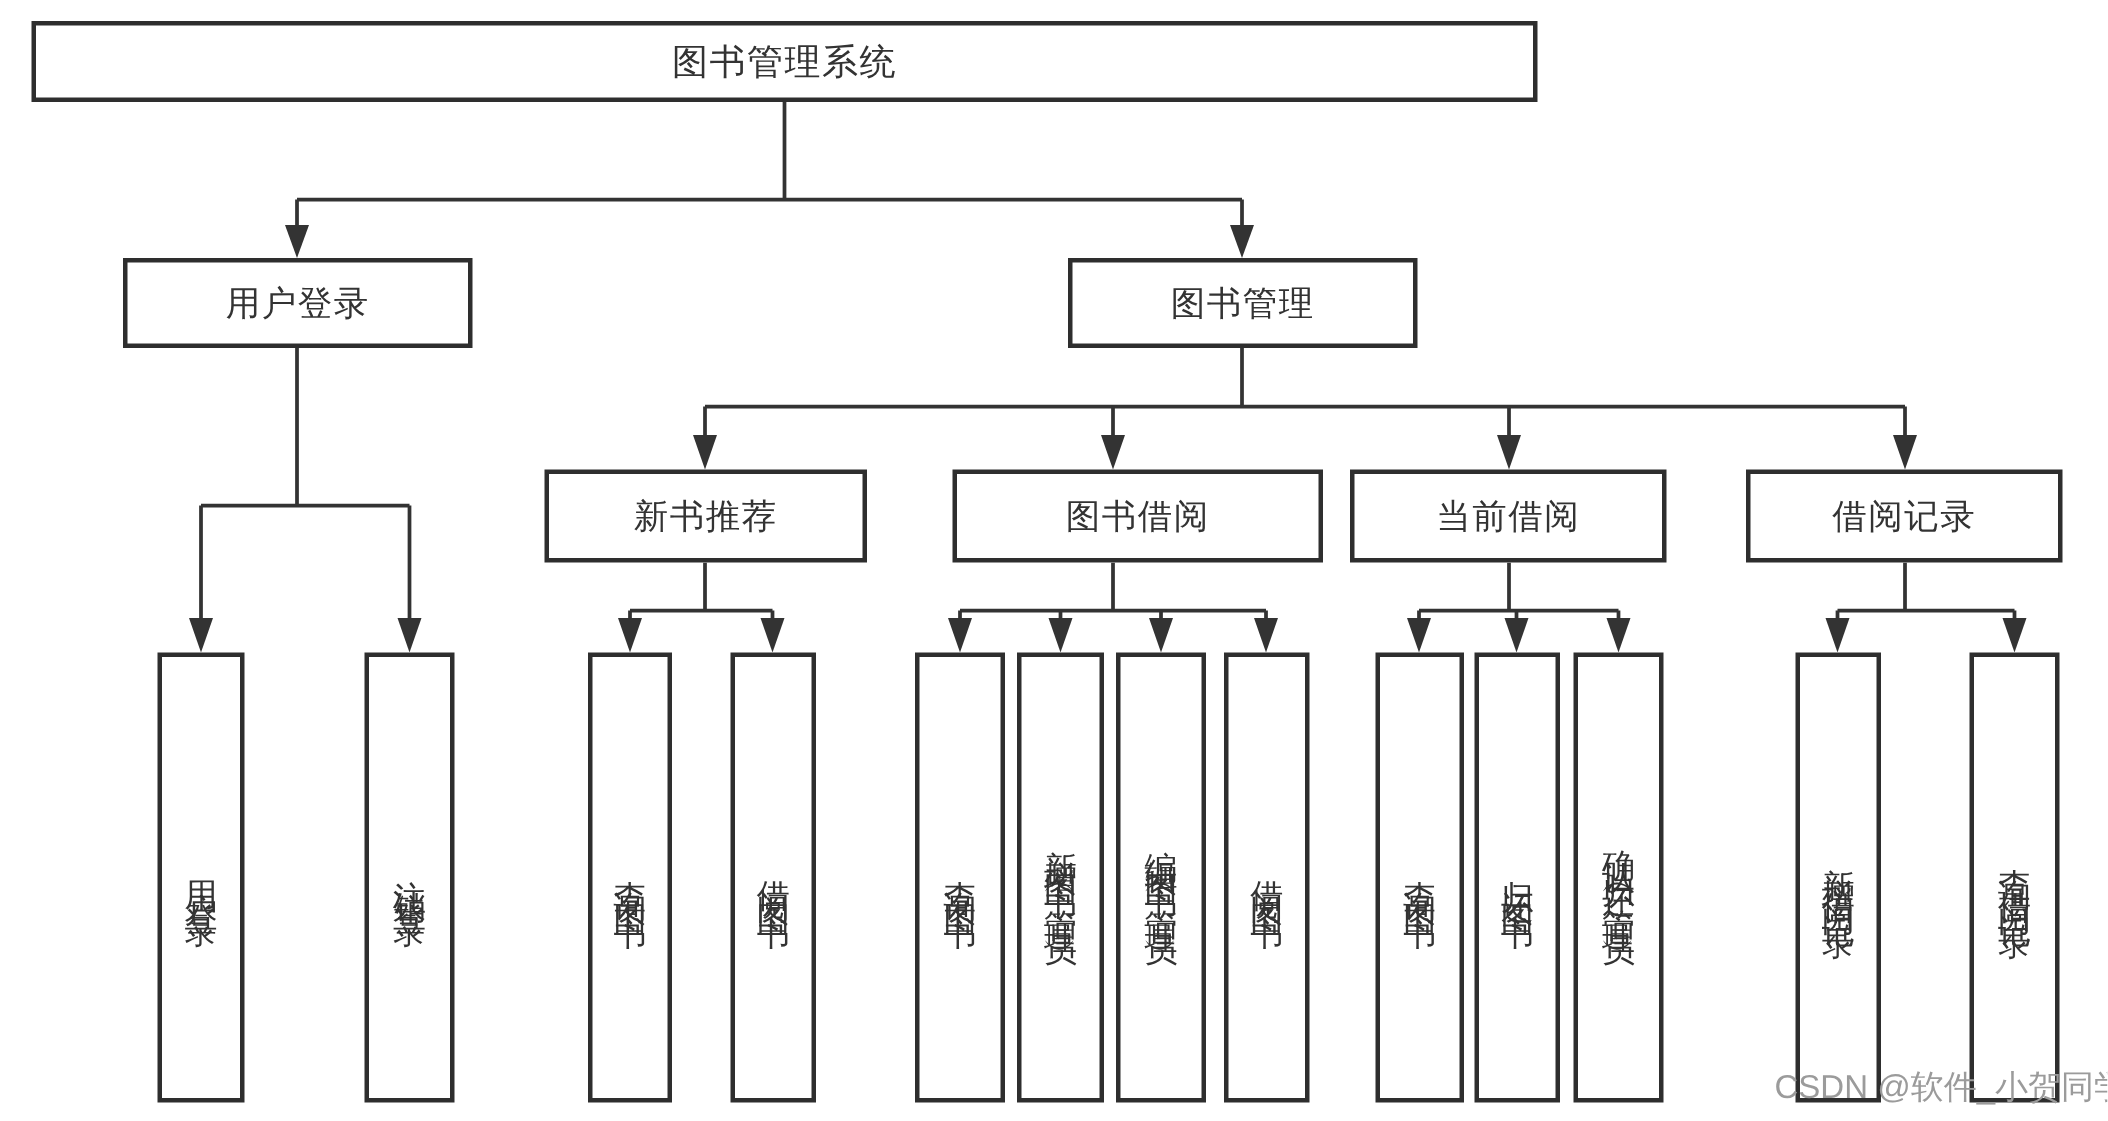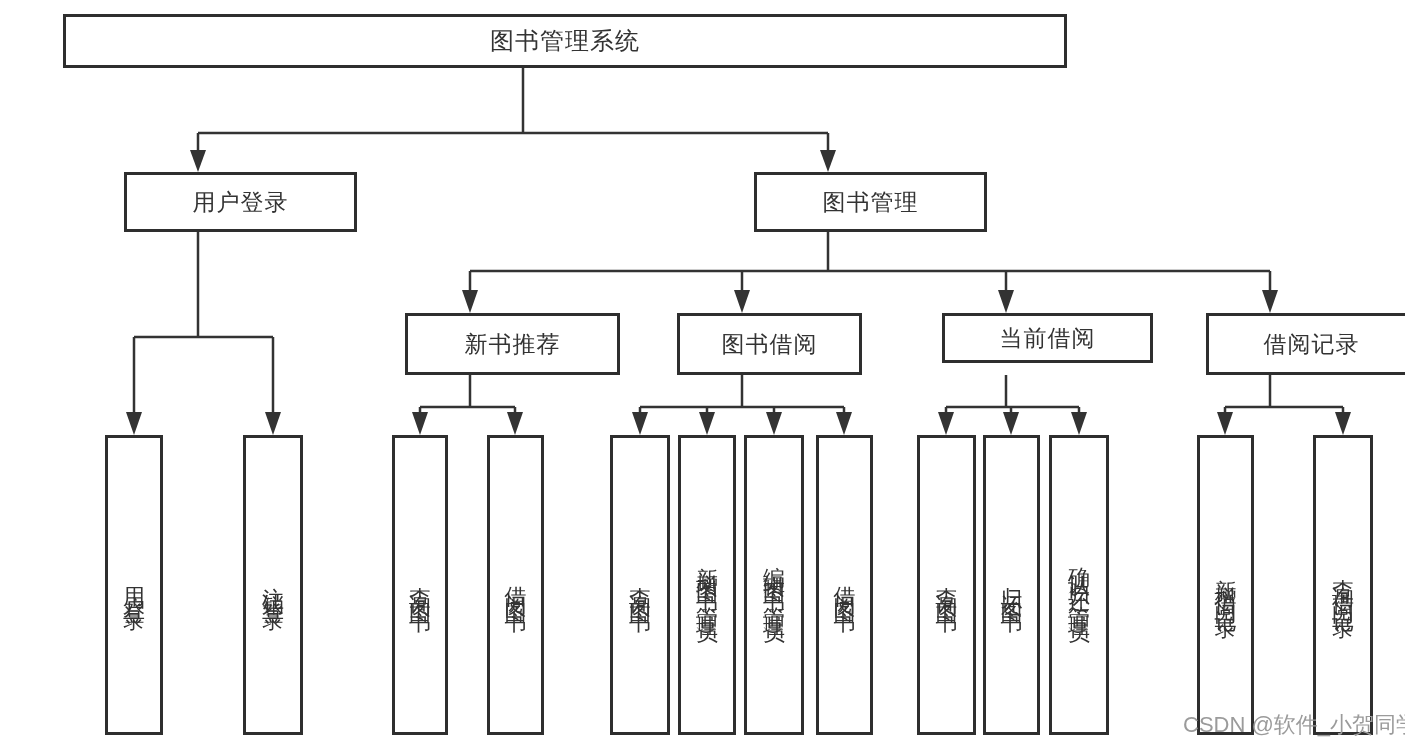--- a/index.html
+++ b/index.html
@@ -23,21 +23,21 @@
     box-sizing: border-box;
     background: #ffffff;
     border: 3px solid #2e2e2e;
     color: #333333;
     display: flex;
     align-items: center;
     justify-content: center;
     text-align: center;
     z-index: 2;
   }
-  .h-node { font-size: 23px; letter-spacing: 1px; margin-left: 42px; }
+  .h-node { font-size: 23px; letter-spacing: 1px; }
   .root-node { font-size: 24px; }
   .v-node span {
     writing-mode: vertical-rl;
     text-orientation: mixed;
     font-size: 22px;
     line-height: 1;
     letter-spacing: 8px;
   }
   .watermark {
     position: absolute;
@@ -136,24 +136,24 @@
   <div class="node h-node" style="left:82px; top:172px; width:233px; height:60px;">
     <span>用户登录</span>
   </div>
   <div class="node h-node" style="left:363px; top:313px; width:215px; height:62px;">
     <span>新书推荐</span>
   </div>
 
   <div class="node h-node" style="left:712px; top:172px; width:233px; height:60px;">
     <span>图书管理</span>
   </div>
-  <div class="node h-node" style="left:635px; top:313px; width:185px; height:62px;">
+  <div class="node h-node" style="left:635px; top:313px; width:247px; height:62px;">
     <span>图书借阅</span>
   </div>
-  <div class="node h-node" style="left:900px; top:313px; width:211px; height:50px;">
+  <div class="node h-node" style="left:900px; top:313px; width:211px; height:62px;">
     <span>当前借阅</span>
   </div>
   <div class="node h-node" style="left:1164px; top:313px; width:211px; height:62px;">
     <span>借阅记录</span>
   </div>
 
   <div class="node v-node" style="left:105px; top:435px; width:58px; height:300px;">
     <span>用户登录</span>
   </div>
   <div class="node v-node" style="left:243px; top:435px; width:60px; height:300px;">

